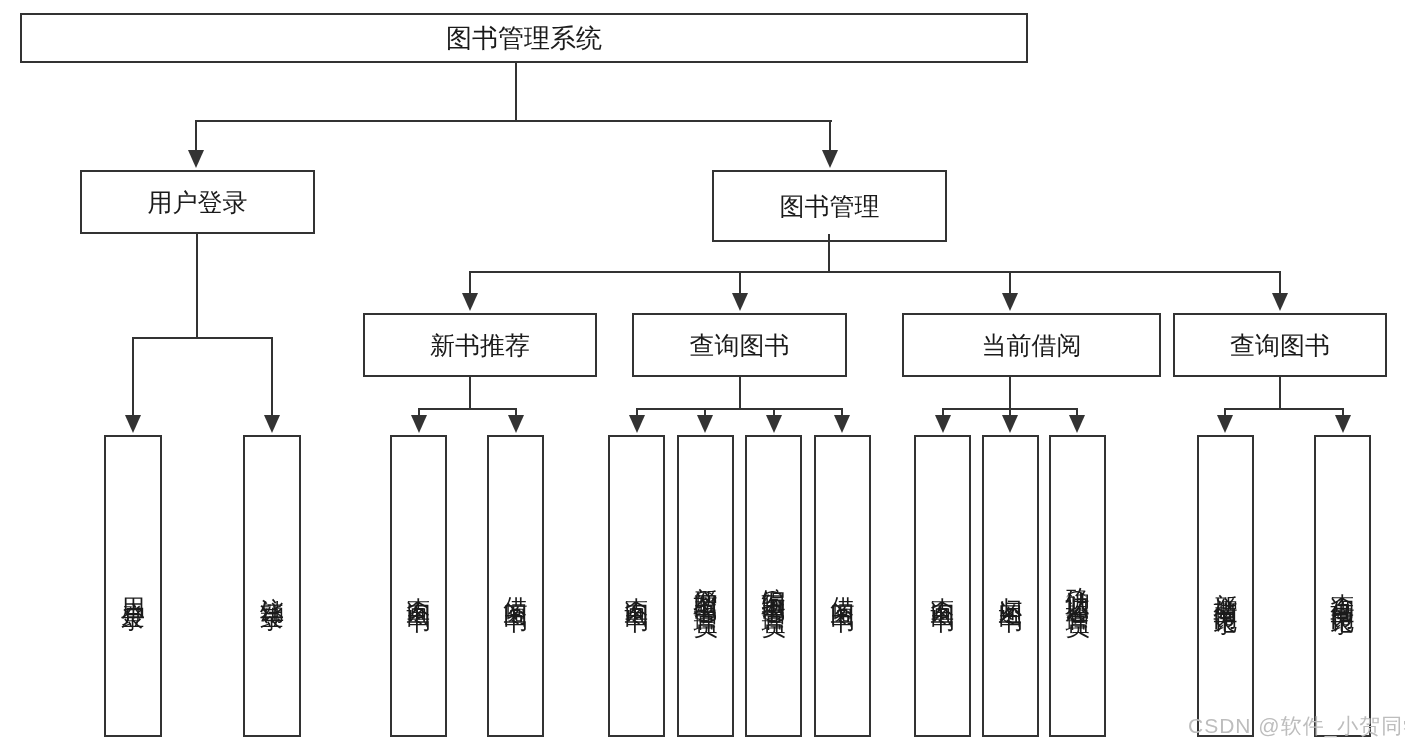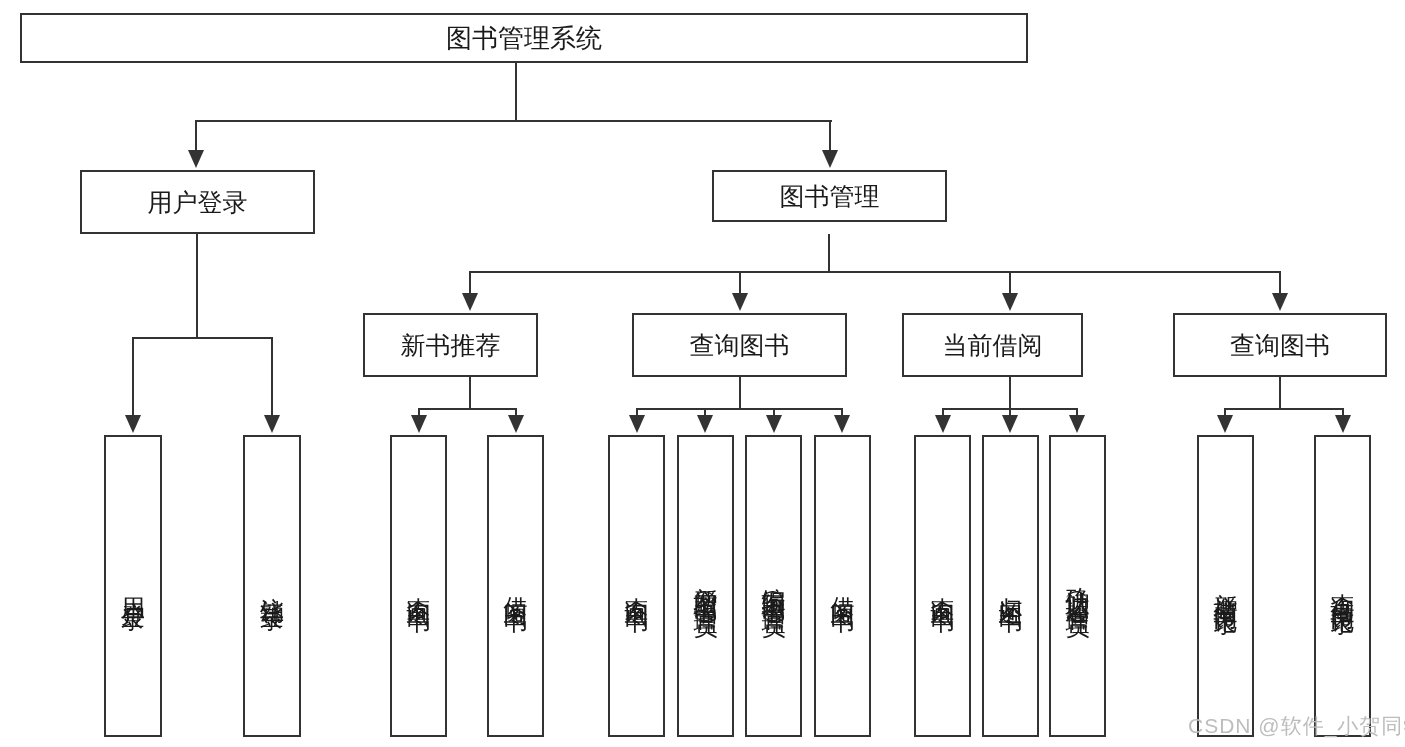--- a/index.html
+++ b/index.html
@@ -46,43 +46,43 @@
   <div class="node" style="left:20px;top:13px;width:1008px;height:50px;font-size:26px">图书管理系统</div>
 
   <div class="vl" style="left:515px;top:63px;height:58px"></div>
   <div class="hl" style="left:196px;top:120px;width:636px"></div>
   <div class="vl" style="left:195px;top:120px;height:32px"></div>
   <div class="vl" style="left:829px;top:120px;height:32px"></div>
   <div class="arw" style="left:188px;top:150px"></div>
   <div class="arw" style="left:822px;top:150px"></div>
 
   <div class="node" style="left:80px;top:170px;width:235px;height:64px">用户登录</div>
-  <div class="node" style="left:712px;top:170px;width:235px;height:52px">图书管理</div>
+  <div class="node" style="left:712px;top:170px;width:235px;height:72px">图书管理</div>
 
   <div class="vl" style="left:196px;top:234px;height:105px"></div>
   <div class="hl" style="left:132px;top:337px;width:141px"></div>
   <div class="vl" style="left:132px;top:337px;height:80px"></div>
   <div class="vl" style="left:271px;top:337px;height:80px"></div>
   <div class="arw" style="left:125px;top:415px"></div>
   <div class="arw" style="left:264px;top:415px"></div>
 
   <div class="vl" style="left:828px;top:234px;height:39px"></div>
   <div class="hl" style="left:469px;top:271px;width:812px"></div>
   <div class="vl" style="left:469px;top:271px;height:24px"></div>
   <div class="vl" style="left:739px;top:271px;height:24px"></div>
   <div class="vl" style="left:1009px;top:271px;height:24px"></div>
   <div class="vl" style="left:1279px;top:271px;height:24px"></div>
   <div class="arw" style="left:462px;top:293px"></div>
   <div class="arw" style="left:732px;top:293px"></div>
   <div class="arw" style="left:1002px;top:293px"></div>
   <div class="arw" style="left:1272px;top:293px"></div>
 
-  <div class="node" style="left:363px;top:313px;width:175px;height:64px">新书推荐</div>
+  <div class="node" style="left:363px;top:313px;width:234px;height:64px">新书推荐</div>
   <div class="node" style="left:632px;top:313px;width:215px;height:64px">查询图书</div>
-  <div class="node" style="left:902px;top:313px;width:181px;height:64px">当前借阅</div>
+  <div class="node" style="left:902px;top:313px;width:259px;height:64px">当前借阅</div>
   <div class="node" style="left:1173px;top:313px;width:214px;height:64px">查询图书</div>
 
   <div class="vl" style="left:469px;top:377px;height:33px"></div>
   <div class="hl" style="left:418px;top:408px;width:99px"></div>
   <div class="vl" style="left:418px;top:408px;height:10px"></div>
   <div class="vl" style="left:515px;top:408px;height:10px"></div>
   <div class="arw" style="left:411px;top:415px"></div>
   <div class="arw" style="left:508px;top:415px"></div>
 
   <div class="vl" style="left:739px;top:377px;height:33px"></div>

